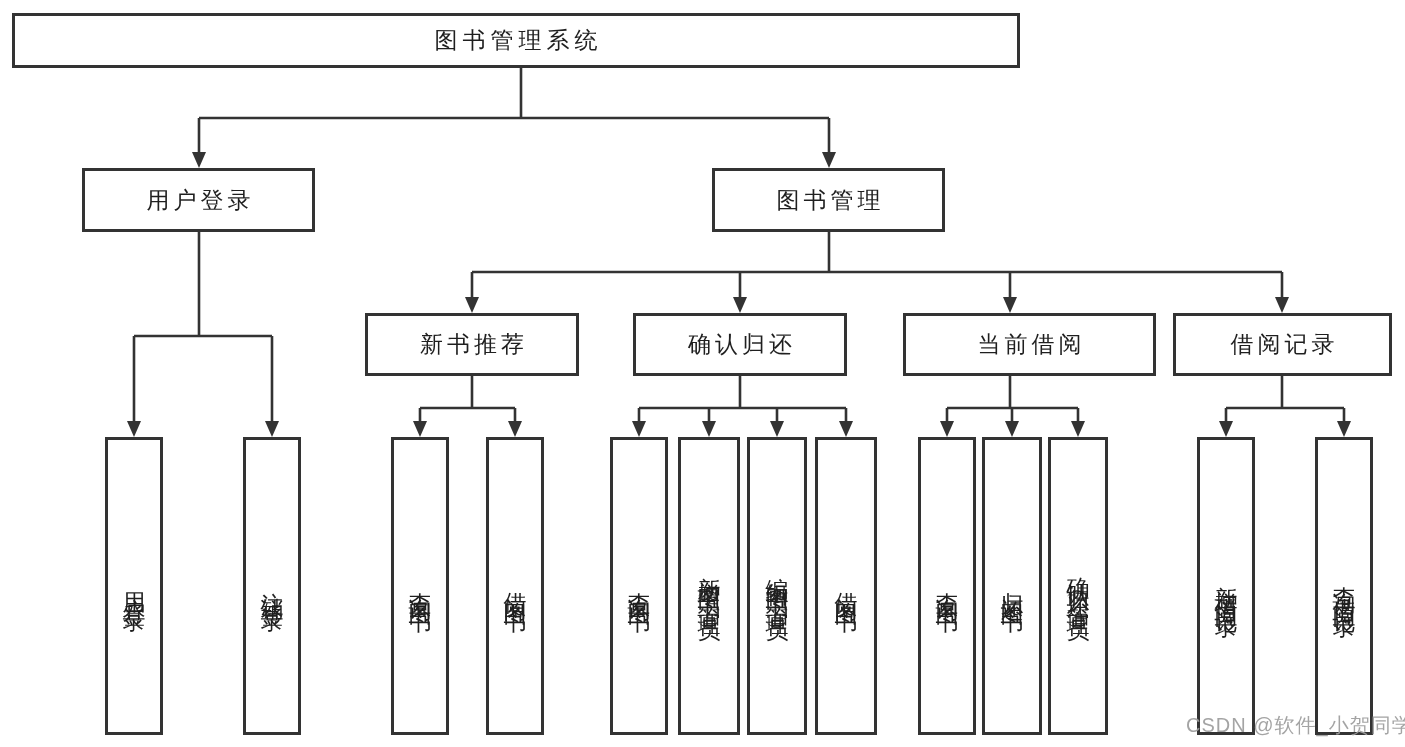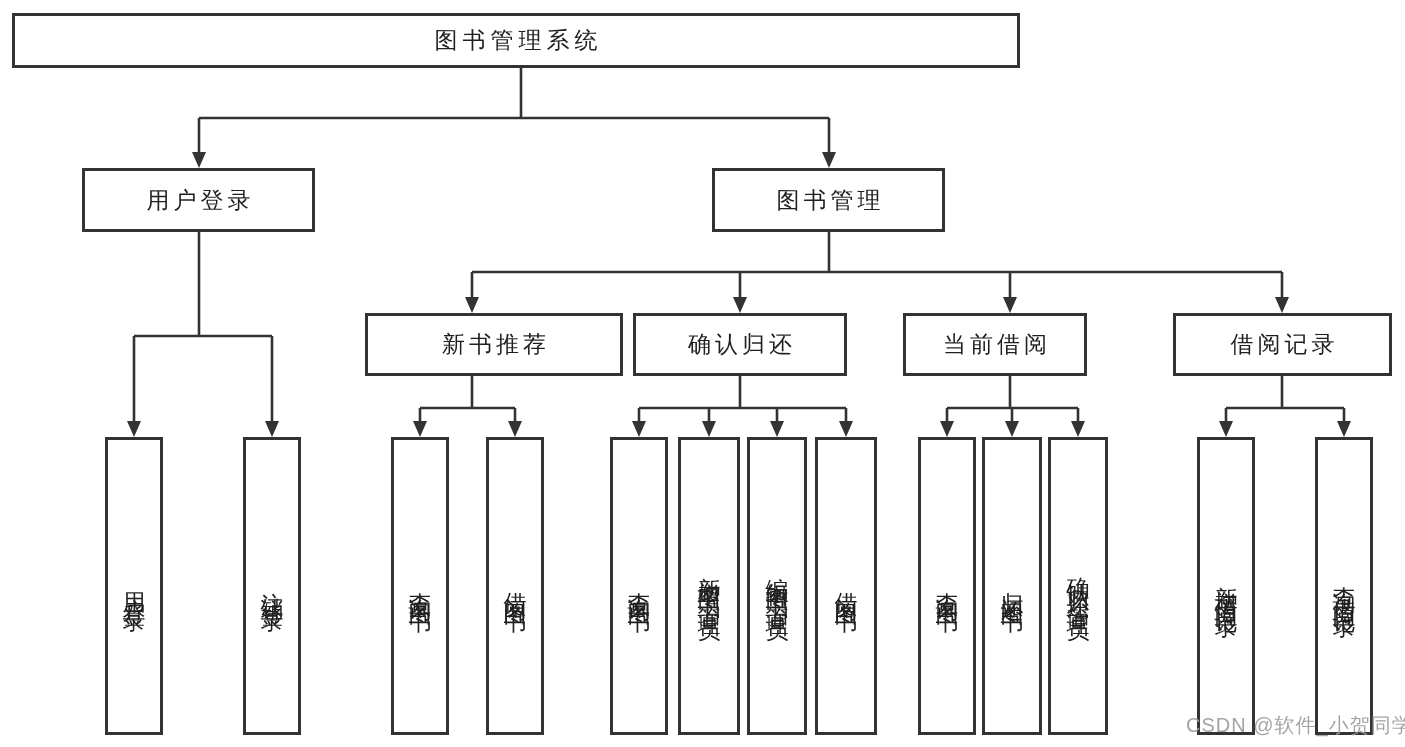--- a/index.html
+++ b/index.html
@@ -104,27 +104,27 @@
     <span class="root-label">图书管理系统</span>
   </div>
 
   <div class="box lvl2" style="left:82px;">
     <span class="h-label">用户登录</span>
   </div>
   <div class="box lvl2" style="left:712px;align-items:center;">
     <span class="h-label">图书管理</span>
   </div>
 
-  <div class="box lvl3" style="left:365px; width:258px;">
+  <div class="box lvl3" style="left:365px; width:214px;">
     <span class="h-label">新书推荐</span>
   </div>
   <div class="box lvl3" style="left:633px; width:214px;">
     <span class="h-label">确认归还</span>
   </div>
-  <div class="box lvl3" style="left:903px; width:184px;">
+  <div class="box lvl3" style="left:903px; width:253px;">
     <span class="h-label">当前借阅</span>
   </div>
   <div class="box lvl3" style="left:1173px; width:219px;font-family:Liberation Serif, serif;">
     <span class="h-label">借阅记录</span>
   </div>
 
   <div class="box leaf" style="left:105px; width:58px;">
     <span class="v-text">用户登录</span>
   </div>
   <div class="box leaf" style="left:243px; width:58px;">

